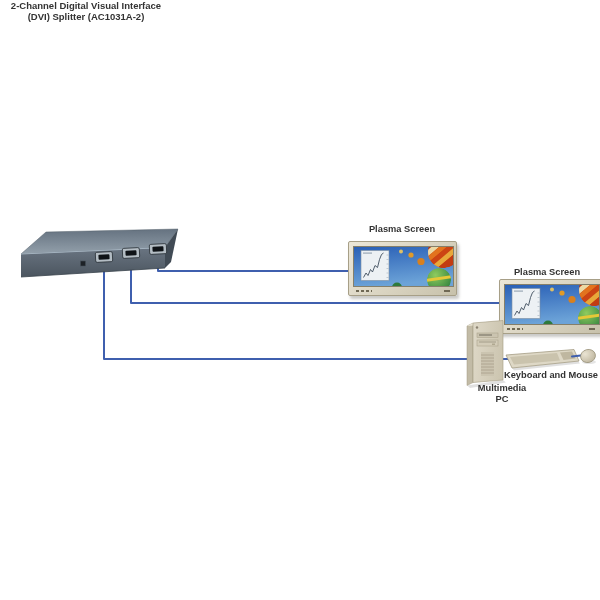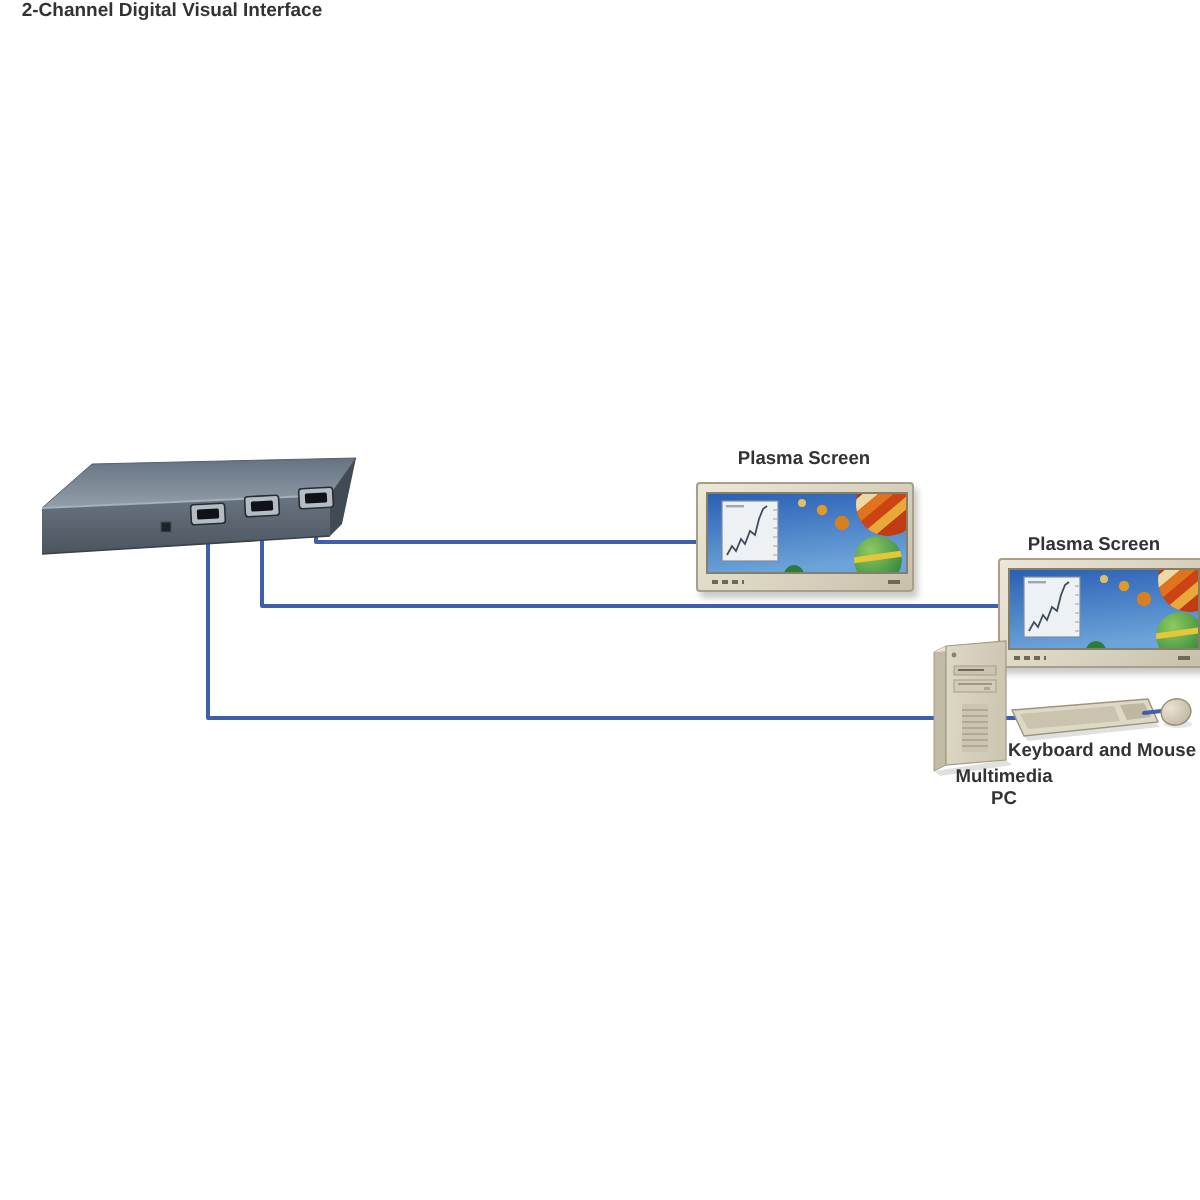--- a/index.html
+++ b/index.html
@@ -202,20 +202,21 @@
 
   <path d="M572,356.5 L585,355" fill="none" stroke="#3f5fae" stroke-width="2" stroke-linecap="round"></path>
   <g>
     <ellipse cx="589" cy="362" rx="7" ry="2" fill="rgba(0,0,0,0.1)"></ellipse>
     <ellipse cx="588" cy="356" rx="7.5" ry="6.5" transform="rotate(-15 588 356)" fill="url(#mousegrad)" stroke="#948c72" stroke-width="0.7"></ellipse>
   </g>
 </svg>
 
 <div class="lbl" id="title-label" style="left:0;top:195;width:172px;z-index:4">
   <span>2-Channel Digital Visual Interface</span>
+  <span>(DVI) Splitter (AC1031A-2)</span>
 </div>
 <div class="lbl" style="left:346px;top:224px;width:112px;z-index:4">Plasma Screen</div>
 <div class="lbl" style="left:494px;top:267px;width:106px;z-index:4">Plasma Screen</div>
 <div class="lbl" style="left:468px;top:383px;width:68px;z-index:4">
   <span>Multimedia</span>
   <span>PC</span>
 </div>
 <div class="lbl" style="left:499px;top:370px;width:104px;z-index:4">Keyboard and Mouse</div>
 
 </body></html>

